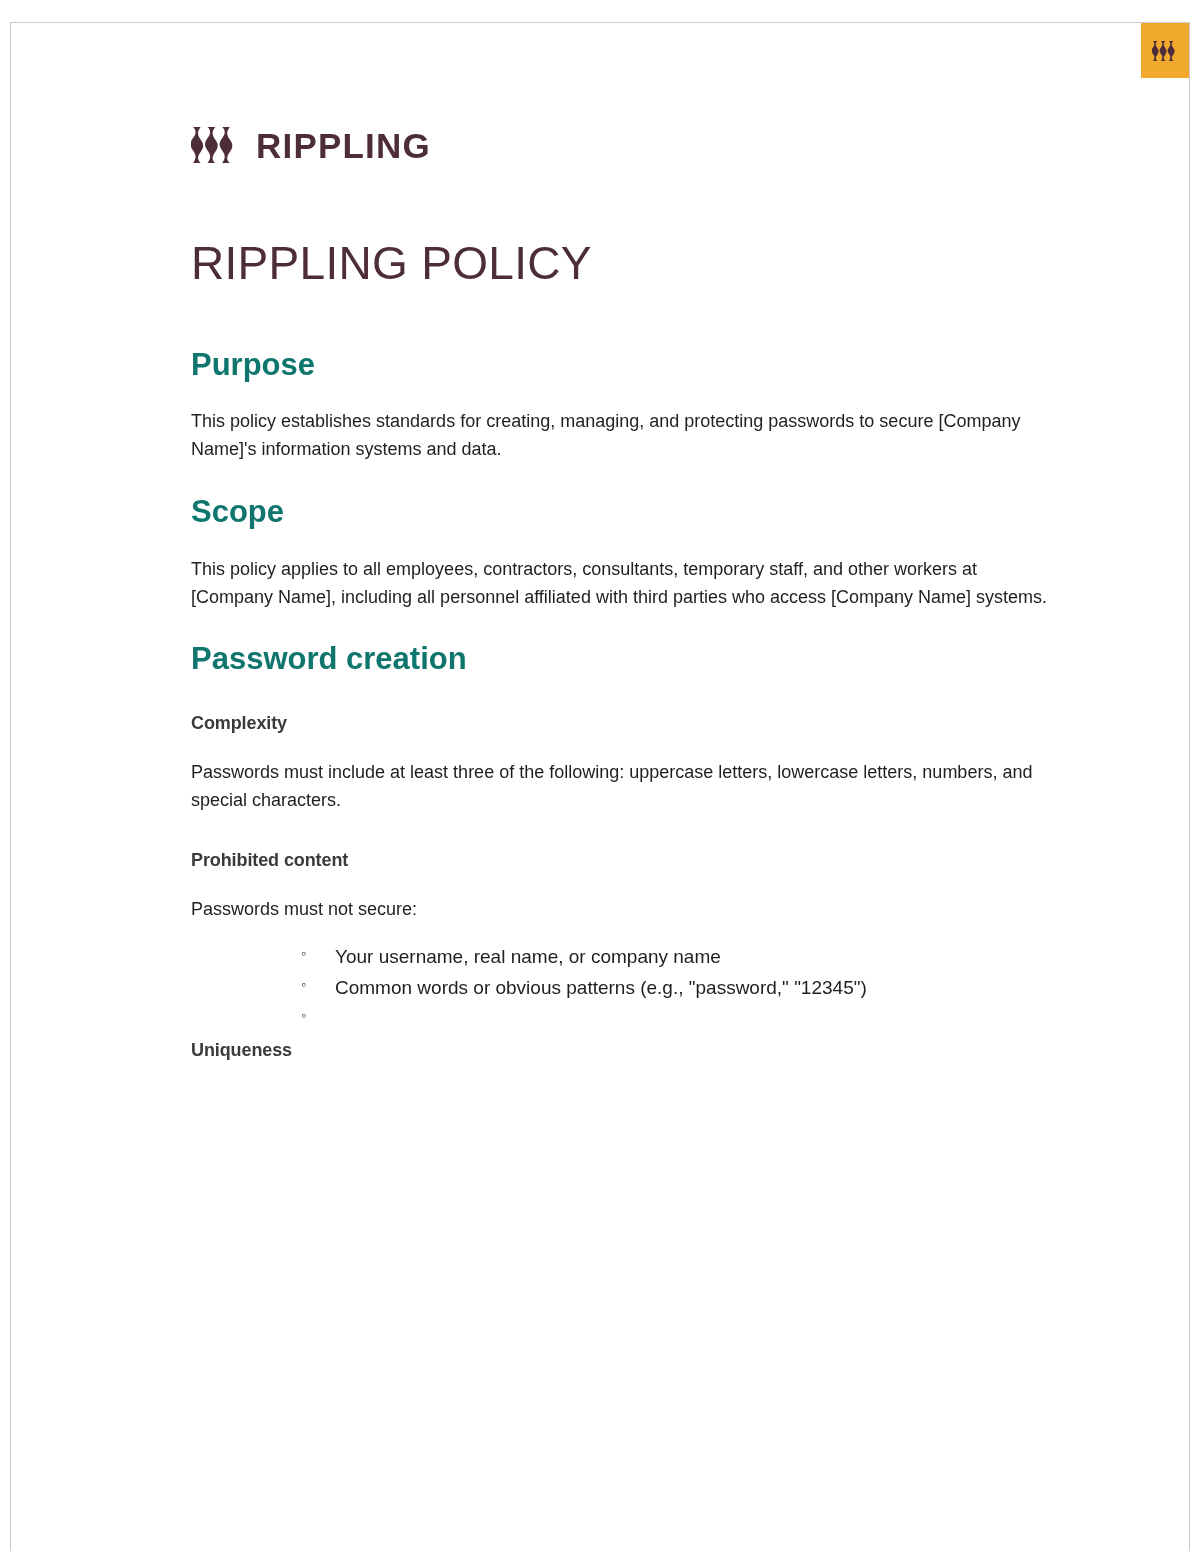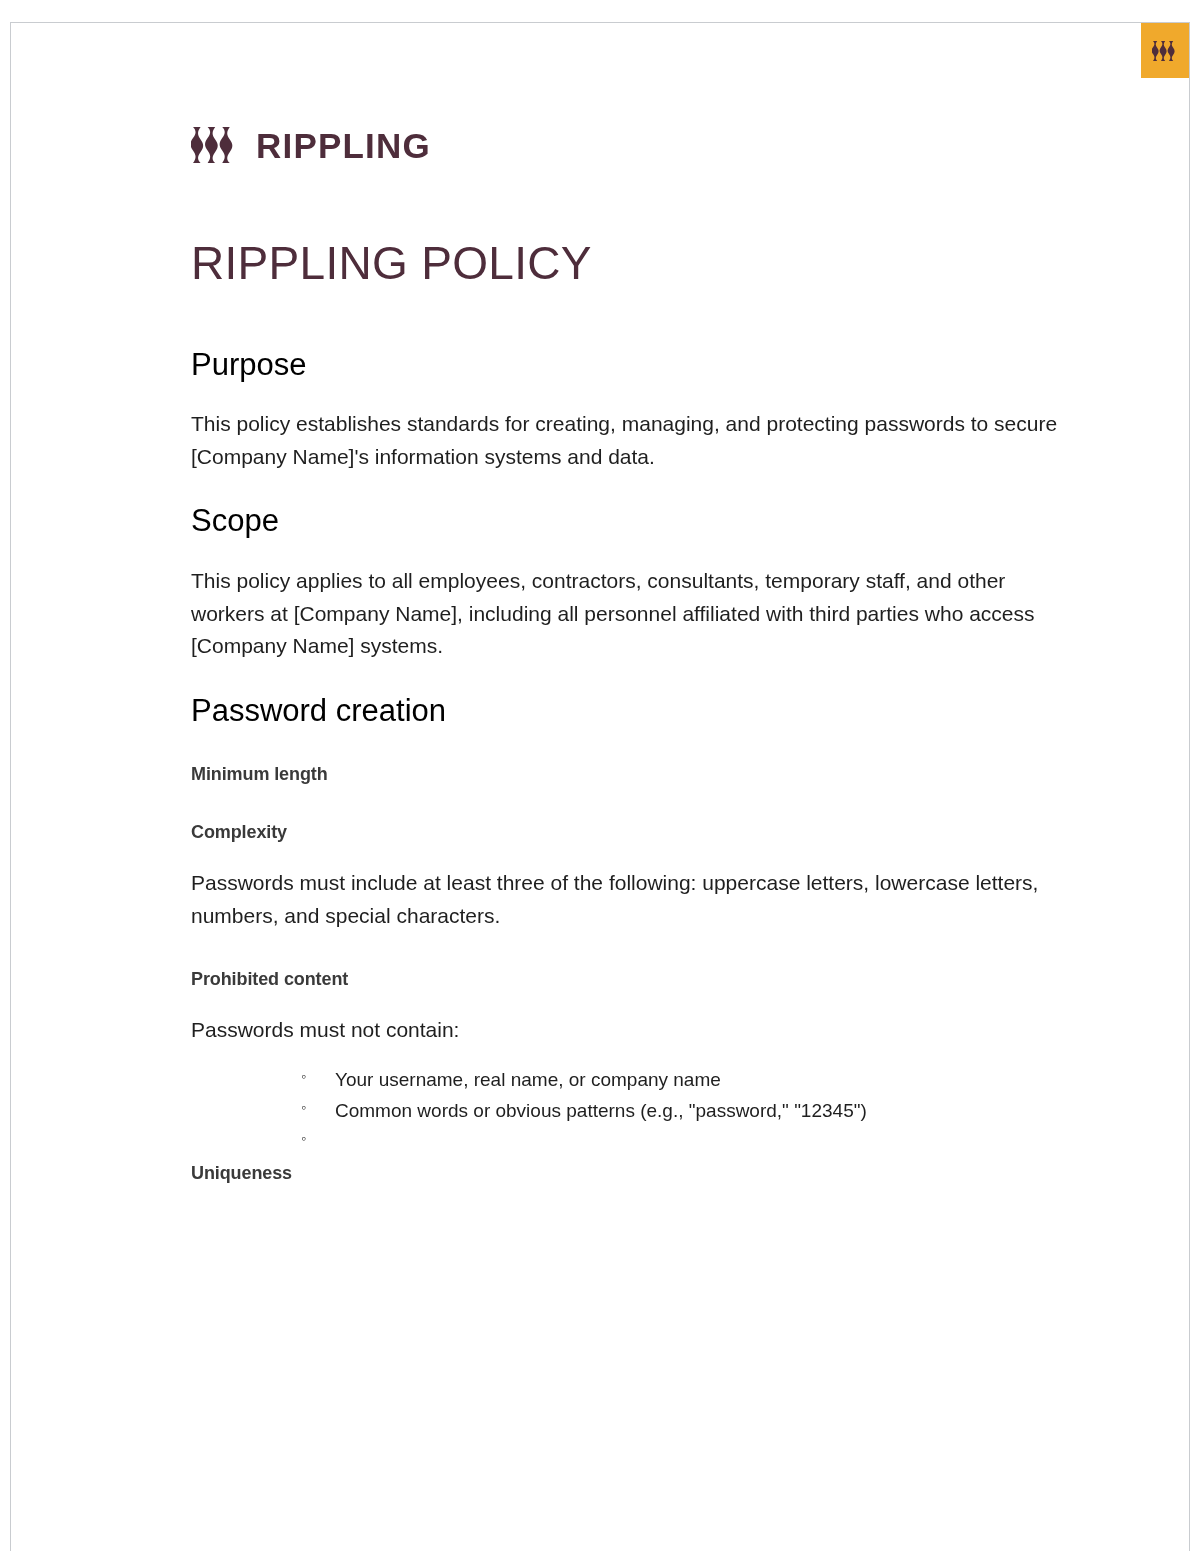--- a/index.html
+++ b/index.html
@@ -73,37 +73,37 @@
     font-size: 46px;
     font-weight: 300;
     color: #4E2D3B;
     letter-spacing: 0.3px;
     margin: 0 0 58px 0;
     line-height: 1.1;
   }
 
   .h2 {
     font-size: 31px;
-    font-weight: 400;
-    color: #000000;
+    font-weight: 700;
+    color: #0f766e;
     margin: 0 0 26px 0;
     line-height: 1.15;
   }
 
   .h3 {
     font-size: 18px;
     font-weight: bold;
     color: #3a3a3a;
     margin: 36px 0 24px 0;
     line-height: 1.2;
     letter-spacing: -0.1px;
   }
 
   p.body {
-    font-size: 21px;
+    font-size: 18px;
     font-weight: 400;
     color: #1f1f1f;
     line-height: 1.55;
     margin: 0 0 30px 0;
   }
   p.body.last { margin-bottom: 0; }
 
   ul.bullets {
     list-style: none;
     margin: 18px 0 0 0;
@@ -156,27 +156,26 @@
     <h1 class="doc-title">RIPPLING POLICY</h1>
 
     <h2 class="h2">Purpose</h2>
     <p class="body">This policy establishes standards for creating, managing, and protecting passwords to secure [Company Name]'s information systems and data.</p>
 
     <h2 class="h2">Scope</h2>
     <p class="body">This policy applies to all employees, contractors, consultants, temporary staff, and other workers at [Company Name], including all personnel affiliated with third parties who access [Company Name] systems.</p>
 
     <h2 class="h2">Password creation</h2>
 
-    <h3 class="h3">Minimum length</h3>
 
     <h3 class="h3">Complexity</h3>
     <p class="body">Passwords must include at least three of the following: uppercase letters, lowercase letters, numbers, and special characters.</p>
 
     <h3 class="h3">Prohibited content</h3>
-    <p class="body last">Passwords must not contain:</p>
+    <p class="body last">Passwords must not secure:</p>
     <ul class="bullets">
       <li>
         <span class="marker">◦</span>
         <span>Your username, real name, or company name</span>
       </li>
       <li>
         <span class="marker">◦</span>
         <span>Common words or obvious patterns (e.g., "password," "12345")</span>
       </li>
       <li>

